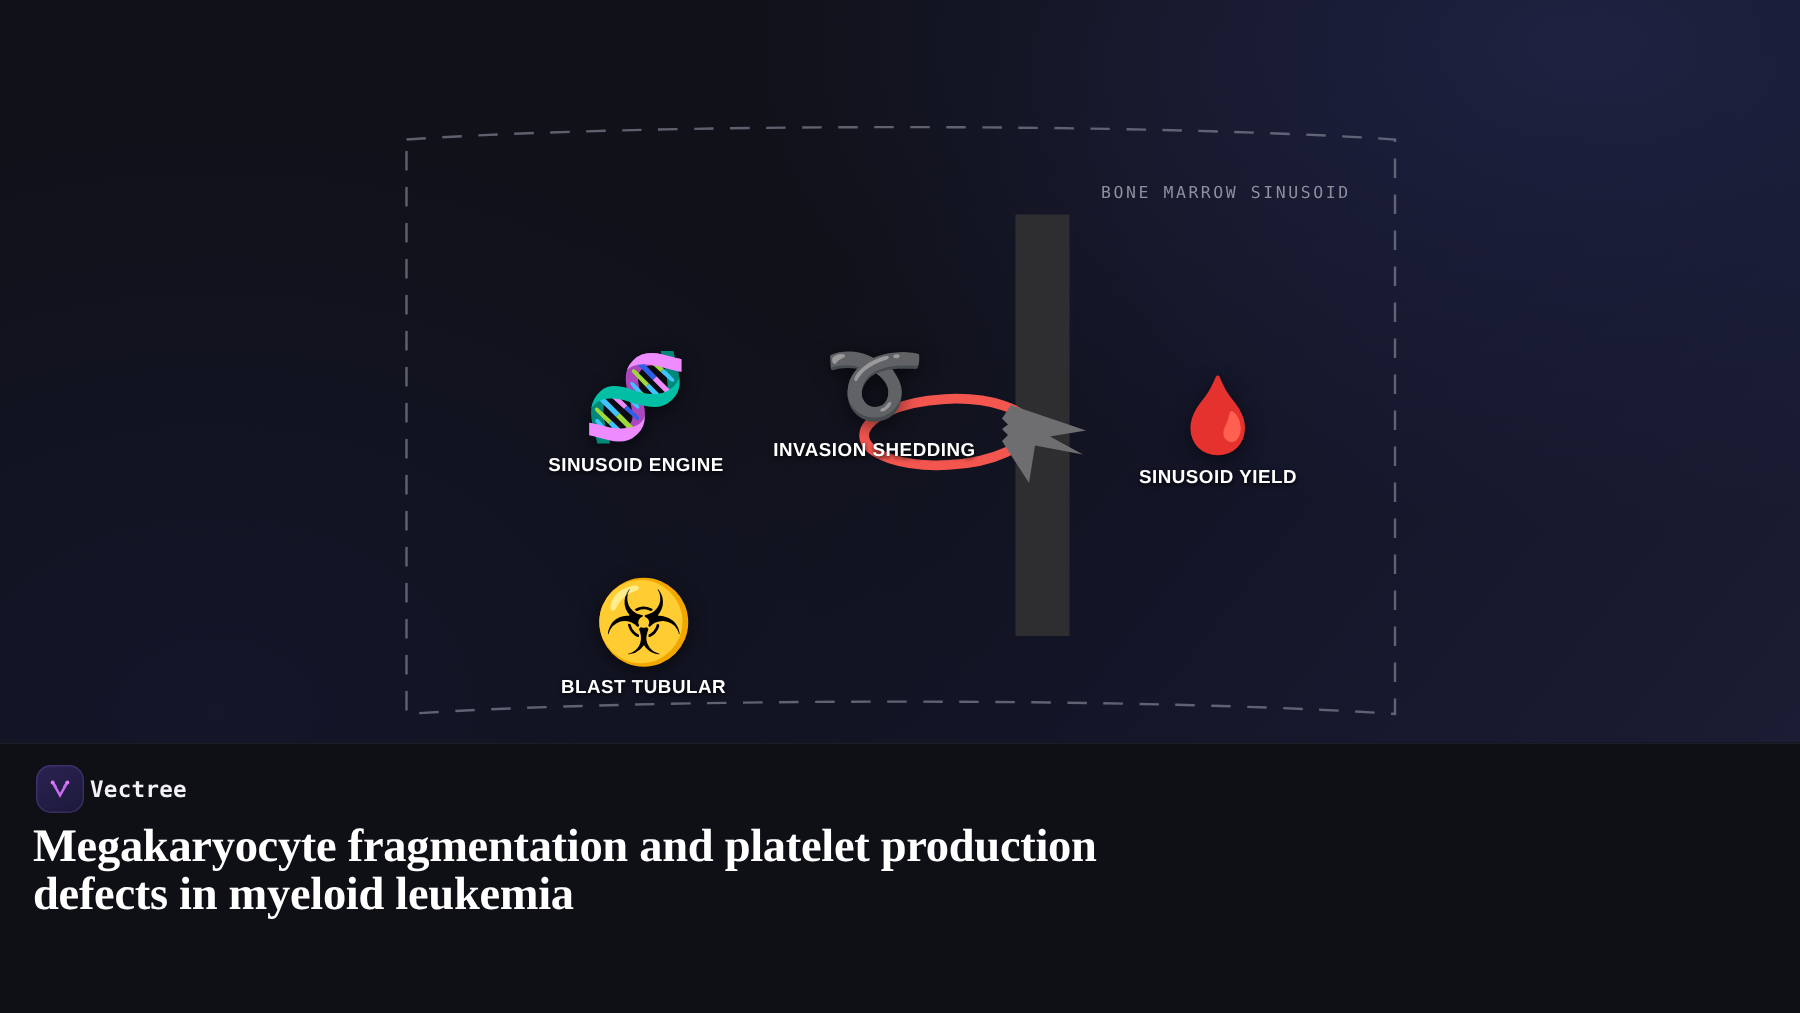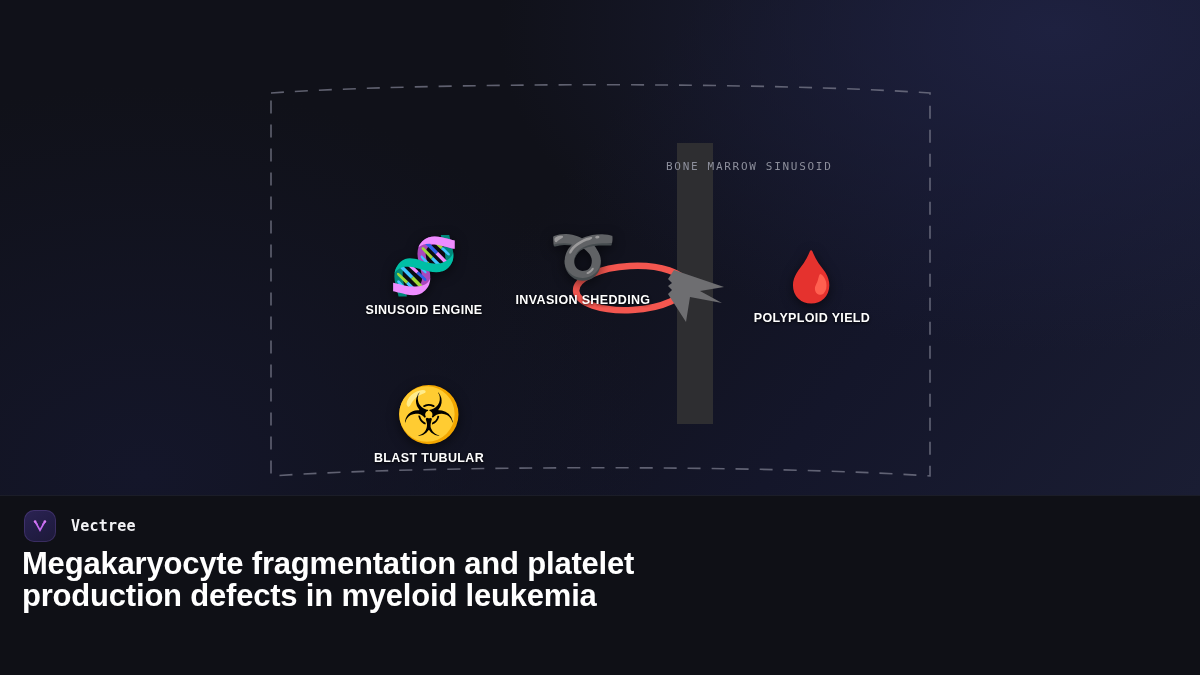--- a/index.html
+++ b/index.html
@@ -38,23 +38,22 @@
   
   .zone-label {
     position: absolute;
     font-family: "DejaVu Sans Mono", "Liberation Mono", monospace;
     font-size: 11px;
     letter-spacing: 1.7px;
     color: #8d8f9c;
     white-space: nowrap;
   }
   #zone-label-sinusoid {
-    left: 666px;
+    left: 734px;
     top: 122px;
-    margin-top: 38px;
   }
 
   
   .node {
     position: absolute;
     display: flex;
     flex-direction: column;
     align-items: center;
     width: 190px;
     margin-left: -95px;
@@ -99,21 +98,21 @@
     background: #0f1016;
     border-top: 1px solid #1b1d28;
   }
 
   #brand-row {
     position: absolute;
     left: 24px;
     top: 14px;
     display: flex;
     align-items: center;
-    gap: 15px;
+    gap: 4px;
   }
   #brand-mark {
     width: 32px;
     height: 32px;
     border-radius: 10px;
     background: linear-gradient(150deg, #2b2353 0%, #221d45 55%, #1d1938 100%);
     display: flex;
     align-items: center;
     justify-content: center;
     box-shadow: inset 0 0 0 1px rgba(150,110,220,0.22);
@@ -124,21 +123,21 @@
     font-weight: bold;
     color: #f2f2f5;
     letter-spacing: 0.2px;
   }
 
   #headline {
     position: absolute;
     left: 22px;
     top: 52px;
     width: 720px;
-    font-family: Liberation Sans, sans-serif;
+    font-family: Liberation Serif, serif;
     font-size: 31px;
     font-weight: bold;
     line-height: 32px;
     color: #ffffff;
     letter-spacing: -0.2px;
   }
 
   #source-url {
     position: absolute;
     right: 24px;
@@ -188,21 +187,21 @@
     <div class="node-label">SINUSOID ENGINE</div>
   </div>
 
   <div class="node" id="node-tubular-shedding">
     <div class="node-glyph">➰</div>
     <div class="node-label">INVASION SHEDDING</div>
   </div>
 
   <div class="node" id="node-defective-yield">
     <div class="node-glyph">🩸</div>
-    <div class="node-label">POLYPLOID YIELD</div>
+    <div class="node-label">SINUSOID YIELD</div>
   </div>
 
   <div class="node" id="node-blast-invasion">
     <div class="node-glyph">☣️</div>
     <div class="node-label">BLAST TUBULAR</div>
   </div>
 
 </div>
 
 <div id="footer">

